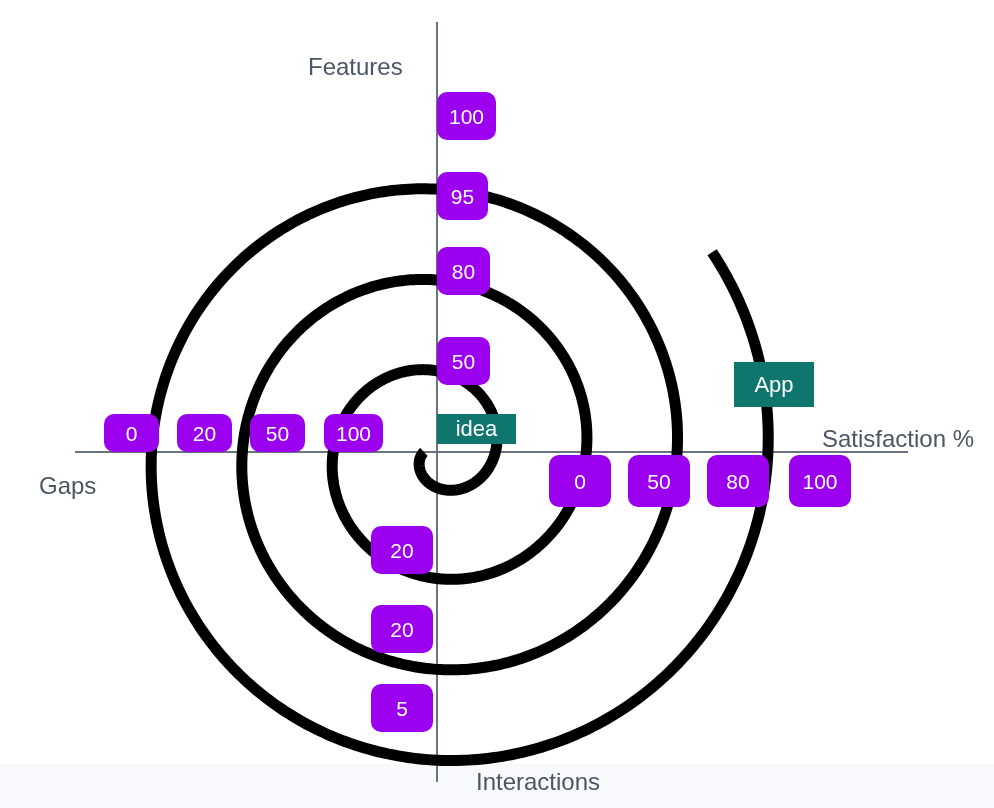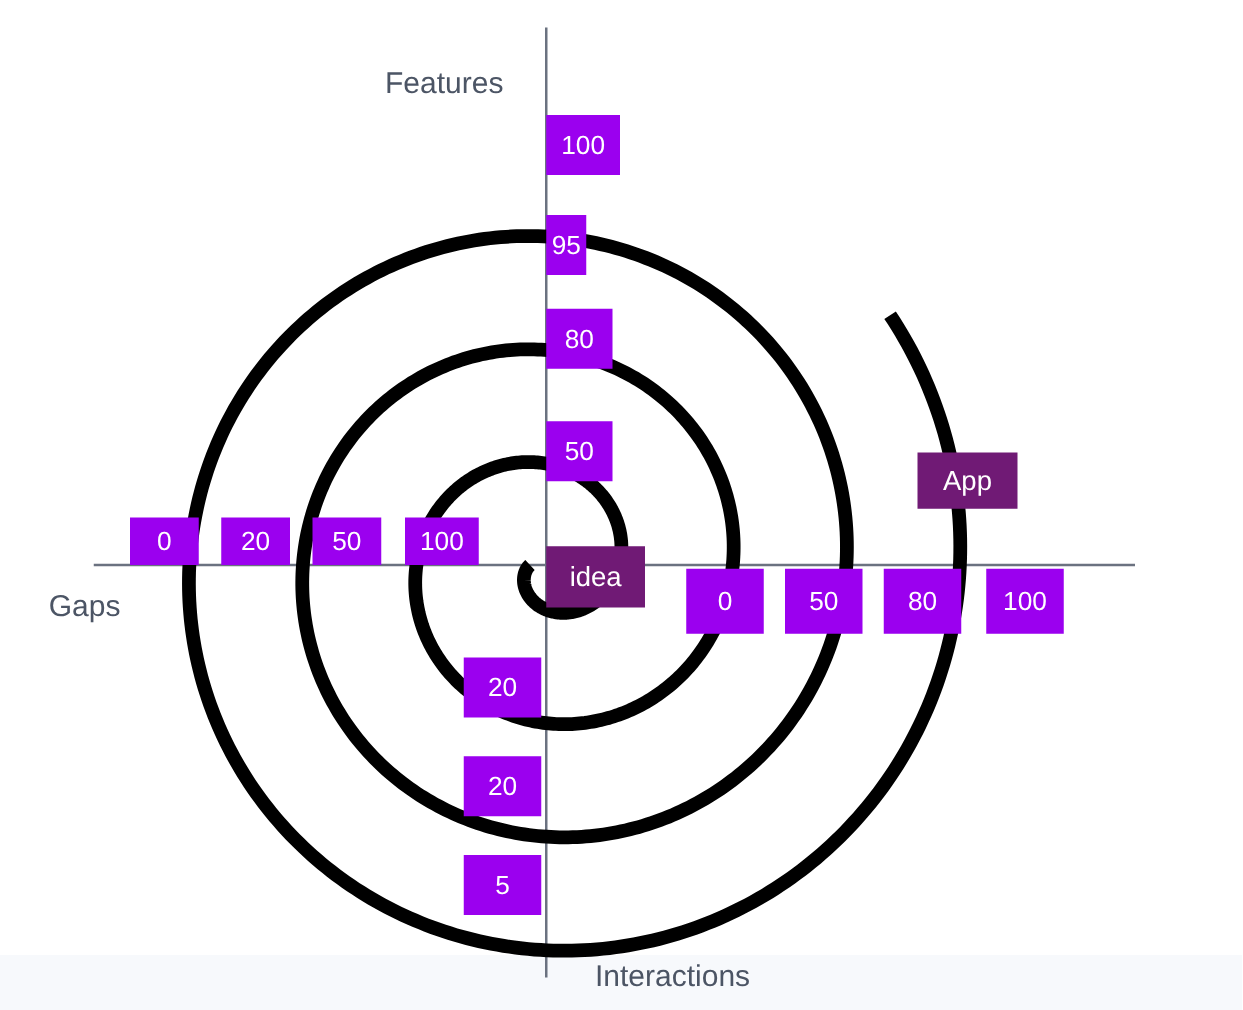--- a/index.html
+++ b/index.html
@@ -40,24 +40,25 @@
     position: absolute;
     background: #9b00ef;
     color: #ffffff;
     font-size: 21px;
     font-family: "Liberation Sans", sans-serif;
     display: flex;
     align-items: center;
     justify-content: center;
     box-sizing: border-box;
     line-height: 1;
+    border-radius: 10px;
   }
   .node-box {
     position: absolute;
-    background: #701a75;
+    background: #0f766e;
     color: #ffffff;
     font-size: 22px;
     font-family: "Liberation Sans", sans-serif;
     display: flex;
     align-items: center;
     justify-content: center;
     box-sizing: border-box;
     line-height: 1;
   }
 </style>
@@ -68,38 +69,39 @@
 
   <div id="bottom-band"></div>
 
   <svg id="diagram" width="994" height="808" viewBox="0 0 994 808">
     <line id="axis-h" x1="75" y1="452" x2="908" y2="452" stroke="#6b7280" stroke-width="2"></line>
     <line id="axis-v" x1="437" y1="22" x2="437" y2="782" stroke="#6b7280" stroke-width="2"></line>
     <path id="spiral-path" fill="none" stroke="#000000" stroke-width="11" stroke-linecap="butt" d="M424.00 452.00L423.77 452.21L423.54 452.44L423.32 452.66L423.09 452.90L422.88 453.14L422.67 453.39L422.46 453.65L422.26 453.92L422.06 454.19L421.86 454.47L421.68 454.75L421.49 455.04L421.32 455.34L421.14 455.65L420.98 455.96L420.82 456.28L420.67 456.60L420.52 456.93L420.38 457.27L420.24 457.61L420.12 457.96L420.00 458.31L419.88 458.67L419.78 459.04L419.68 459.40L419.59 459.78L419.50 460.16L419.43 460.54L419.36 460.93L419.30 461.32L419.25 461.72L419.20 462.12L419.17 462.53L419.14 462.93L419.12 463.35L419.11 463.76L419.11 464.18L419.12 464.60L419.14 465.03L419.16 465.46L419.20 465.89L419.24 466.32L419.30 466.75L419.36 467.19L419.43 467.63L419.52 468.07L419.61 468.51L419.71 468.95L419.82 469.39L419.95 469.84L420.08 470.28L420.22 470.73L420.37 471.17L420.53 471.62L420.70 472.06L420.89 472.51L421.08 472.95L421.28 473.39L421.49 473.83L421.72 474.27L421.95 474.71L422.19 475.15L422.44 475.59L422.71 476.02L422.98 476.45L423.27 476.88L423.56 477.30L423.86 477.72L424.18 478.14L424.50 478.56L424.84 478.97L425.18 479.38L425.54 479.78L425.90 480.18L426.28 480.57L426.66 480.96L427.06 481.35L427.46 481.73L427.87 482.10L428.30 482.47L428.73 482.83L429.17 483.19L429.62 483.54L430.08 483.88L430.55 484.22L431.03 484.54L431.52 484.87L432.02 485.18L432.52 485.49L433.04 485.79L433.56 486.08L434.09 486.37L434.63 486.64L435.18 486.91L435.74 487.17L436.30 487.42L436.87 487.66L437.45 487.89L438.04 488.11L438.63 488.32L439.23 488.52L439.84 488.71L440.45 488.90L441.08 489.07L441.70 489.23L442.34 489.38L442.98 489.52L443.62 489.65L444.27 489.77L444.93 489.87L445.59 489.97L446.26 490.05L446.93 490.12L447.61 490.18L448.29 490.23L448.98 490.26L449.67 490.29L450.36 490.30L451.06 490.30L451.76 490.28L452.46 490.25L453.17 490.21L453.88 490.16L454.59 490.10L455.31 490.02L456.02 489.93L456.74 489.82L457.46 489.70L458.18 489.57L458.91 489.42L459.63 489.26L460.35 489.09L461.08 488.91L461.80 488.71L462.52 488.49L463.25 488.26L463.97 488.02L464.69 487.77L465.41 487.50L466.13 487.21L466.85 486.91L467.56 486.60L468.27 486.28L468.98 485.94L469.69 485.58L470.40 485.22L471.10 484.83L471.79 484.44L472.49 484.03L473.17 483.60L473.86 483.17L474.54 482.72L475.21 482.25L475.88 481.77L476.55 481.28L477.20 480.77L477.85 480.25L478.50 479.72L479.14 479.17L479.77 478.61L480.40 478.03L481.01 477.45L481.62 476.84L482.22 476.23L482.82 475.60L483.40 474.96L483.98 474.31L484.54 473.65L485.10 472.97L485.65 472.28L486.19 471.58L486.72 470.86L487.23 470.14L487.74 469.40L488.24 468.65L488.72 467.89L489.20 467.11L489.66 466.33L490.11 465.54L490.55 464.73L490.98 463.91L491.39 463.09L491.79 462.25L492.18 461.40L492.56 460.54L492.92 459.68L493.27 458.80L493.60 457.91L493.92 457.02L494.23 456.12L494.52 455.20L494.80 454.28L495.06 453.36L495.31 452.42L495.54 451.47L495.76 450.52L495.96 449.56L496.15 448.60L496.32 447.63L496.47 446.65L496.61 445.66L496.73 444.67L496.84 443.68L496.93 442.67L497.00 441.67L497.05 440.66L497.09 439.64L497.11 438.62L497.11 437.60L497.10 436.57L497.07 435.54L497.02 434.50L496.95 433.47L496.87 432.43L496.76 431.39L496.64 430.35L496.50 429.30L496.35 428.26L496.17 427.21L495.97 426.16L495.76 425.12L495.53 424.07L495.28 423.03L495.01 421.98L494.73 420.94L494.42 419.89L494.10 418.85L493.75 417.81L493.39 416.78L493.01 415.74L492.61 414.71L492.19 413.69L491.76 412.66L491.30 411.65L490.83 410.63L490.34 409.62L489.83 408.62L489.30 407.62L488.75 406.63L488.18 405.64L487.60 404.66L486.99 403.68L486.37 402.72L485.73 401.76L485.07 400.81L484.40 399.87L483.70 398.93L482.99 398.01L482.26 397.09L481.51 396.18L480.75 395.29L479.97 394.40L479.17 393.52L478.35 392.66L477.52 391.80L476.66 390.96L475.80 390.13L474.91 389.31L474.01 388.51L473.10 387.71L472.17 386.93L471.22 386.17L470.25 385.41L469.27 384.67L468.28 383.95L467.27 383.24L466.25 382.54L465.21 381.86L464.15 381.20L463.09 380.55L462.01 379.92L460.91 379.30L459.80 378.70L458.68 378.12L457.55 377.55L456.40 377.00L455.24 376.47L454.07 375.96L452.89 375.46L451.69 374.99L450.48 374.53L449.27 374.09L448.04 373.67L446.80 373.27L445.55 372.89L444.30 372.53L443.03 372.19L441.75 371.87L440.47 371.57L439.17 371.29L437.87 371.04L436.56 370.80L435.25 370.58L433.92 370.39L432.59 370.22L431.25 370.06L429.91 369.93L428.56 369.83L427.21 369.74L425.85 369.68L424.49 369.64L423.12 369.62L421.75 369.63L420.37 369.66L418.99 369.71L417.61 369.78L416.23 369.88L414.84 370.00L413.46 370.14L412.07 370.31L410.68 370.50L409.29 370.72L407.90 370.96L406.52 371.22L405.13 371.50L403.74 371.81L402.36 372.15L400.98 372.51L399.60 372.89L398.22 373.29L396.85 373.72L395.48 374.17L394.11 374.65L392.75 375.15L391.40 375.67L390.05 376.22L388.70 376.79L387.37 377.39L386.03 378.01L384.71 378.65L383.39 379.32L382.08 380.01L380.78 380.72L379.49 381.46L378.21 382.22L376.94 383.00L375.67 383.81L374.42 384.64L373.18 385.49L371.95 386.36L370.73 387.26L369.52 388.18L368.33 389.12L367.14 390.08L365.98 391.06L364.82 392.07L363.68 393.10L362.55 394.15L361.44 395.22L360.35 396.31L359.26 397.42L358.20 398.55L357.15 399.70L356.12 400.87L355.10 402.07L354.11 403.28L353.13 404.51L352.17 405.76L351.22 407.03L350.30 408.31L349.39 409.62L348.51 410.94L347.64 412.28L346.80 413.64L345.97 415.01L345.17 416.40L344.39 417.81L343.63 419.23L342.89 420.67L342.17 422.13L341.48 423.60L340.81 425.08L340.16 426.58L339.53 428.09L338.93 429.62L338.36 431.16L337.80 432.71L337.27 434.27L336.77 435.85L336.29 437.44L335.84 439.04L335.41 440.65L335.01 442.27L334.63 443.90L334.28 445.54L333.95 447.19L333.66 448.85L333.38 450.51L333.14 452.19L332.92 453.87L332.73 455.56L332.57 457.25L332.44 458.96L332.33 460.66L332.25 462.38L332.20 464.09L332.18 465.82L332.18 467.54L332.22 469.27L332.28 471.00L332.37 472.74L332.49 474.48L332.64 476.21L332.82 477.95L333.03 479.69L333.26 481.43L333.53 483.17L333.82 484.91L334.15 486.65L334.50 488.38L334.88 490.12L335.30 491.85L335.74 493.57L336.21 495.30L336.71 497.01L337.24 498.73L337.79 500.44L338.38 502.14L339.00 503.83L339.64 505.52L340.32 507.20L341.02 508.88L341.75 510.54L342.51 512.20L343.30 513.85L344.12 515.49L344.97 517.11L345.85 518.73L346.75 520.33L347.68 521.93L348.64 523.51L349.63 525.08L350.64 526.63L351.69 528.17L352.76 529.70L353.85 531.21L354.98 532.71L356.13 534.19L357.31 535.65L358.51 537.10L359.74 538.53L360.99 539.95L362.28 541.34L363.58 542.72L364.91 544.08L366.27 545.42L367.65 546.74L369.05 548.03L370.48 549.31L371.94 550.57L373.41 551.80L374.91 553.02L376.43 554.21L377.97 555.38L379.54 556.52L381.13 557.64L382.73 558.74L384.36 559.81L386.01 560.86L387.68 561.88L389.37 562.88L391.08 563.85L392.81 564.80L394.56 565.71L396.32 566.60L398.10 567.47L399.90 568.30L401.72 569.11L403.55 569.89L405.40 570.64L407.26 571.36L409.14 572.06L411.04 572.72L412.95 573.35L414.87 573.95L416.80 574.53L418.75 575.07L420.71 575.58L422.68 576.06L424.67 576.50L426.66 576.92L428.66 577.30L430.68 577.66L432.70 577.98L434.73 578.26L436.77 578.52L438.82 578.74L440.87 578.92L442.94 579.08L445.00 579.20L447.08 579.29L449.15 579.34L451.23 579.36L453.32 579.34L455.41 579.29L457.50 579.21L459.59 579.09L461.69 578.94L463.78 578.75L465.88 578.53L467.98 578.28L470.07 577.98L472.17 577.66L474.26 577.30L476.35 576.90L478.43 576.47L480.52 576.01L482.60 575.51L484.67 574.97L486.74 574.40L488.80 573.80L490.86 573.16L492.90 572.48L494.95 571.78L496.98 571.03L499.00 570.25L501.02 569.44L503.02 568.60L505.01 567.72L507.00 566.80L508.97 565.85L510.92 564.87L512.87 563.85L514.80 562.81L516.72 561.72L518.62 560.61L520.51 559.46L522.38 558.28L524.23 557.06L526.07 555.82L527.89 554.54L529.70 553.23L531.48 551.89L533.24 550.52L534.99 549.11L536.71 547.68L538.42 546.22L540.10 544.72L541.76 543.20L543.40 541.64L545.02 540.06L546.61 538.45L548.18 536.81L549.72 535.14L551.24 533.44L552.73 531.72L554.20 529.97L555.64 528.19L557.05 526.39L558.44 524.56L559.80 522.70L561.13 520.82L562.43 518.92L563.70 516.99L564.95 515.04L566.16 513.06L567.34 511.06L568.49 509.04L569.61 507.00L570.70 504.94L571.76 502.85L572.78 500.75L573.77 498.62L574.73 496.48L575.65 494.32L576.54 492.13L577.40 489.94L578.22 487.72L579.01 485.49L579.76 483.24L580.47 480.97L581.15 478.69L581.79 476.40L582.40 474.09L582.97 471.77L583.50 469.44L584.00 467.09L584.46 464.74L584.87 462.37L585.26 459.99L585.60 457.60L585.90 455.21L586.17 452.80L586.40 450.39L586.59 447.97L586.73 445.54L586.84 443.11L586.91 440.68L586.94 438.23L586.93 435.79L586.88 433.34L586.79 430.89L586.66 428.43L586.49 425.98L586.28 423.52L586.03 421.07L585.74 418.61L585.41 416.16L585.04 413.71L584.62 411.26L584.17 408.81L583.68 406.37L583.14 403.93L582.57 401.50L581.95 399.08L581.30 396.66L580.60 394.25L579.86 391.85L579.09 389.45L578.27 387.07L577.41 384.69L576.52 382.33L575.58 379.97L574.60 377.63L573.59 375.31L572.53 372.99L571.44 370.69L570.30 368.41L569.13 366.14L567.92 363.88L566.67 361.64L565.39 359.42L564.06 357.22L562.70 355.04L561.30 352.88L559.86 350.73L558.39 348.61L556.87 346.51L555.33 344.43L553.74 342.37L552.13 340.34L550.47 338.32L548.78 336.34L547.06 334.38L545.30 332.44L543.51 330.53L541.68 328.65L539.83 326.79L537.93 324.96L536.01 323.17L534.06 321.40L532.07 319.65L530.05 317.94L528.00 316.26L525.93 314.62L523.82 313.00L521.68 311.41L519.52 309.86L517.32 308.34L515.10 306.86L512.86 305.41L510.58 303.99L508.28 302.61L505.96 301.27L503.61 299.96L501.23 298.69L498.83 297.45L496.41 296.26L493.97 295.10L491.50 293.98L489.01 292.90L486.50 291.85L483.98 290.85L481.43 289.89L478.86 288.96L476.28 288.08L473.67 287.24L471.05 286.44L468.42 285.68L465.77 284.97L463.10 284.29L460.42 283.66L457.72 283.07L455.02 282.53L452.30 282.03L449.57 281.57L446.83 281.15L444.07 280.78L441.31 280.46L438.54 280.18L435.76 279.94L432.98 279.75L430.19 279.61L427.39 279.50L424.59 279.45L421.78 279.44L418.97 279.48L416.16 279.56L413.34 279.69L410.53 279.86L407.71 280.08L404.89 280.35L402.08 280.66L399.26 281.02L396.45 281.42L393.64 281.87L390.84 282.37L388.04 282.91L385.25 283.50L382.46 284.14L379.68 284.82L376.91 285.55L374.14 286.32L371.39 287.14L368.64 288.01L365.91 288.92L363.19 289.88L360.48 290.88L357.78 291.93L355.10 293.02L352.43 294.16L349.78 295.34L347.14 296.57L344.52 297.84L341.92 299.16L339.33 300.52L336.77 301.92L334.23 303.37L331.70 304.86L329.20 306.39L326.72 307.97L324.26 309.58L321.83 311.24L319.42 312.94L317.03 314.69L314.67 316.47L312.34 318.29L310.03 320.15L307.76 322.06L305.51 324.00L303.28 325.98L301.09 328.00L298.93 330.06L296.80 332.15L294.71 334.28L292.64 336.45L290.61 338.66L288.61 340.90L286.64 343.17L284.71 345.48L282.82 347.82L280.96 350.20L279.14 352.61L277.35 355.05L275.61 357.53L273.90 360.03L272.23 362.57L270.60 365.13L269.01 367.73L267.46 370.35L265.95 373.00L264.48 375.68L263.05 378.39L261.67 381.12L260.33 383.88L259.03 386.66L257.78 389.47L256.57 392.30L255.41 395.15L254.29 398.03L253.22 400.92L252.19 403.84L251.21 406.78L250.28 409.73L249.39 412.71L248.55 415.70L247.76 418.71L247.01 421.73L246.32 424.77L245.67 427.83L245.07 430.90L244.52 433.98L244.03 437.07L243.58 440.18L243.18 443.30L242.83 446.42L242.53 449.56L242.28 452.70L242.09 455.85L241.94 459.01L241.85 462.17L241.80 465.34L241.81 468.51L241.87 471.68L241.98 474.86L242.14 478.04L242.36 481.22L242.63 484.40L242.95 487.58L243.32 490.75L243.74 493.93L244.22 497.10L244.74 500.26L245.32 503.42L245.95 506.58L246.64 509.72L247.37 512.86L248.16 515.99L249.00 519.11L249.89 522.22L250.83 525.32L251.82 528.41L252.87 531.49L253.96 534.55L255.11 537.59L256.30 540.62L257.55 543.64L258.85 546.63L260.20 549.61L261.59 552.57L263.04 555.51L264.54 558.43L266.08 561.33L267.68 564.21L269.32 567.06L271.01 569.89L272.75 572.69L274.53 575.47L276.37 578.23L278.24 580.95L280.17 583.65L282.14 586.32L284.16 588.96L286.22 591.57L288.32 594.15L290.47 596.70L292.67 599.21L294.90 601.69L297.18 604.14L299.50 606.56L301.87 608.93L304.27 611.28L306.71 613.58L309.20 615.85L311.72 618.08L314.28 620.27L316.88 622.42L319.52 624.53L322.19 626.60L324.91 628.63L327.65 630.62L330.43 632.57L333.25 634.47L336.10 636.32L338.98 638.14L341.89 639.90L344.84 641.63L347.82 643.30L350.82 644.93L353.86 646.51L356.93 648.05L360.02 649.53L363.14 650.97L366.29 652.36L369.46 653.69L372.65 654.98L375.88 656.22L379.12 657.41L382.39 658.54L385.67 659.62L388.98 660.65L392.31 661.63L395.66 662.55L399.02 663.42L402.41 664.24L405.81 665.00L409.22 665.71L412.65 666.36L416.10 666.96L419.55 667.50L423.02 667.99L426.50 668.42L429.99 668.79L433.49 669.11L437.00 669.38L440.52 669.58L444.04 669.73L447.57 669.82L451.10 669.85L454.64 669.83L458.18 669.75L461.72 669.61L465.26 669.41L468.80 669.16L472.34 668.85L475.88 668.48L479.42 668.05L482.96 667.57L486.48 667.02L490.01 666.42L493.52 665.77L497.03 665.05L500.54 664.27L504.03 663.44L507.51 662.55L510.98 661.61L514.44 660.60L517.88 659.54L521.31 658.43L524.73 657.25L528.13 656.02L531.51 654.73L534.88 653.39L538.22 651.99L541.55 650.54L544.86 649.03L548.14 647.46L551.40 645.84L554.64 644.17L557.86 642.44L561.05 640.66L564.21 638.82L567.34 636.93L570.45 634.99L573.53 633.00L576.58 630.95L579.60 628.85L582.59 626.71L585.55 624.51L588.47 622.26L591.36 619.96L594.21 617.62L597.03 615.22L599.81 612.78L602.56 610.29L605.27 607.75L607.93 605.17L610.56 602.54L613.15 599.87L615.70 597.15L618.20 594.39L620.67 591.58L623.09 588.74L625.46 585.85L627.79 582.92L630.08 579.95L632.32 576.94L634.51 573.89L636.65 570.80L638.75 567.68L640.79 564.51L642.79 561.32L644.74 558.08L646.64 554.82L648.48 551.52L650.27 548.18L652.01 544.82L653.70 541.42L655.34 537.99L656.91 534.54L658.44 531.05L659.91 527.54L661.32 524.00L662.68 520.43L663.98 516.84L665.22 513.23L666.41 509.59L667.54 505.93L668.61 502.24L669.62 498.54L670.57 494.82L671.46 491.08L672.29 487.32L673.06 483.55L673.78 479.75L674.43 475.95L675.01 472.13L675.54 468.30L676.01 464.45L676.41 460.60L676.75 456.74L677.03 452.86L677.25 448.98L677.40 445.09L677.49 441.20L677.52 437.30L677.48 433.40L677.38 429.49L677.22 425.59L676.99 421.68L676.70 417.78L676.35 413.87L675.93 409.97L675.45 406.07L674.91 402.17L674.30 398.29L673.63 394.40L672.89 390.53L672.09 386.66L671.23 382.81L670.30 378.96L669.32 375.13L668.26 371.31L667.15 367.50L665.97 363.71L664.73 359.94L663.43 356.18L662.07 352.44L660.64 348.72L659.15 345.02L657.60 341.34L655.99 337.68L654.32 334.04L652.59 330.43L650.80 326.85L648.95 323.29L647.04 319.76L645.08 316.25L643.05 312.78L640.96 309.33L638.82 305.92L636.62 302.54L634.37 299.19L632.05 295.88L629.69 292.60L627.26 289.35L624.79 286.14L622.25 282.98L619.67 279.84L617.03 276.75L614.34 273.70L611.60 270.69L608.81 267.72L605.96 264.80L603.07 261.92L600.13 259.08L597.14 256.29L594.10 253.54L591.02 250.85L587.89 248.20L584.71 245.60L581.49 243.04L578.22 240.54L574.91 238.09L571.56 235.69L568.17 233.35L564.74 231.05L561.27 228.82L557.75 226.63L554.20 224.50L550.62 222.43L546.99 220.41L543.33 218.45L539.64 216.55L535.91 214.71L532.15 212.92L528.36 211.20L524.54 209.54L520.69 207.93L516.80 206.39L512.89 204.91L508.96 203.49L504.99 202.14L501.01 200.84L496.99 199.61L492.96 198.45L488.90 197.35L484.82 196.32L480.73 195.35L476.61 194.44L472.47 193.60L468.32 192.83L464.16 192.13L459.97 191.49L455.78 190.92L451.57 190.42L447.35 189.98L443.12 189.62L438.89 189.32L434.64 189.09L430.39 188.93L426.13 188.84L421.86 188.81L417.60 188.86L413.33 188.97L409.06 189.16L404.78 189.41L400.51 189.74L396.25 190.13L391.98 190.59L387.72 191.12L383.46 191.72L379.22 192.40L374.98 193.14L370.74 193.95L366.52 194.82L362.31 195.77L358.11 196.79L353.93 197.87L349.75 199.03L345.60 200.25L341.46 201.54L337.34 202.90L333.24 204.33L329.16 205.83L325.10 207.39L321.06 209.02L317.04 210.71L313.05 212.47L309.09 214.30L305.15 216.20L301.24 218.15L297.36 220.18L293.51 222.27L289.69 224.42L285.90 226.63L282.15 228.91L278.43 231.25L274.74 233.66L271.09 236.12L267.48 238.65L263.91 241.23L260.38 243.88L256.88 246.58L253.43 249.35L250.02 252.17L246.65 255.05L243.33 257.98L240.06 260.98L236.83 264.02L233.64 267.12L230.51 270.28L227.42 273.49L224.38 276.75L221.40 280.06L218.46 283.42L215.58 286.84L212.75 290.30L209.98 293.81L207.26 297.37L204.59 300.97L201.98 304.62L199.43 308.32L196.94 312.06L194.51 315.84L192.13 319.66L189.82 323.53L187.57 327.44L185.38 331.38L183.25 335.36L181.19 339.39L179.18 343.44L177.25 347.53L175.38 351.66L173.57 355.82L171.83 360.01L170.16 364.24L168.55 368.49L167.01 372.77L165.54 377.08L164.14 381.42L162.81 385.78L161.55 390.17L160.35 394.58L159.23 399.01L158.18 403.47L157.21 407.94L156.30 412.44L155.46 416.95L154.70 421.48L154.01 426.02L153.40 430.58L152.86 435.15L152.39 439.73L151.99 444.32L151.67 448.93L151.43 453.54L151.25 458.16L151.16 462.78L151.14 467.41L151.19 472.04L151.32 476.68L151.52 481.31L151.80 485.95L152.16 490.58L152.58 495.22L153.09 499.85L153.67 504.47L154.33 509.09L155.06 513.69L155.86 518.30L156.74 522.89L157.70 527.47L158.73 532.03L159.84 536.59L161.02 541.12L162.27 545.65L163.60 550.15L165.00 554.64L166.48 559.11L168.03 563.55L169.65 567.98L171.35 572.38L173.12 576.75L174.96 581.10L176.87 585.43L178.85 589.72L180.91 593.99L183.03 598.22L185.23 602.43L187.49 606.60L189.83 610.73L192.23 614.84L194.70 618.90L197.24 622.93L199.84 626.92L202.51 630.87L205.25 634.78L208.05 638.65L210.92 642.47L213.85 646.25L216.84 649.99L219.90 653.68L223.02 657.32L226.20 660.92L229.44 664.46L232.74 667.96L236.10 671.40L239.51 674.79L242.98 678.13L246.51 681.42L250.10 684.65L253.74 687.82L257.43 690.94L261.18 694.00L264.98 697.00L268.83 699.94L272.73 702.82L276.68 705.64L280.67 708.39L284.72 711.09L288.81 713.72L292.94 716.28L297.12 718.78L301.35 721.21L305.61 723.58L309.92 725.88L314.27 728.11L318.65 730.27L323.07 732.37L327.53 734.39L332.03 736.34L336.56 738.22L341.12 740.02L345.72 741.76L350.35 743.42L355.00 745.01L359.69 746.52L364.40 747.96L369.14 749.32L373.90 750.60L378.69 751.81L383.50 752.95L388.33 754.00L393.19 754.98L398.06 755.88L402.95 756.70L407.85 757.45L412.77 758.11L417.70 758.69L422.65 759.20L427.61 759.62L432.58 759.97L437.55 760.23L442.54 760.42L447.53 760.52L452.52 760.54L457.52 760.49L462.52 760.35L467.52 760.13L472.52 759.83L477.52 759.44L482.52 758.98L487.51 758.44L492.50 757.81L497.47 757.10L502.45 756.31L507.41 755.44L512.36 754.49L517.29 753.46L522.22 752.35L527.13 751.16L532.02 749.88L536.89 748.53L541.75 747.10L546.58 745.59L551.40 744.00L556.19 742.33L560.96 740.58L565.70 738.75L570.41 736.84L575.10 734.86L579.76 732.80L584.39 730.67L588.98 728.45L593.54 726.16L598.07 723.80L602.56 721.36L607.02 718.85L611.44 716.26L615.82 713.60L620.15 710.87L624.45 708.06L628.70 705.19L632.91 702.24L637.08 699.23L641.20 696.14L645.27 692.99L649.29 689.77L653.26 686.48L657.18 683.12L661.05 679.70L664.87 676.21L668.63 672.66L672.33 669.05L675.98 665.38L679.58 661.64L683.11 657.84L686.59 653.99L690.00 650.07L693.35 646.10L696.65 642.07L699.87 637.99L703.04 633.85L706.13 629.65L709.17 625.41L712.13 621.11L715.03 616.76L717.86 612.37L720.62 607.92L723.31 603.43L725.92 598.89L728.47 594.30L730.94 589.67L733.34 585.00L735.66 580.29L737.91 575.54L740.09 570.74L742.19 565.91L744.21 561.05L746.15 556.14L748.01 551.21L749.80 546.24L751.51 541.23L753.13 536.20L754.68 531.14L756.14 526.05L757.53 520.93L758.83 515.79L760.05 510.62L761.18 505.44L762.23 500.23L763.20 494.99L764.08 489.75L764.88 484.48L765.60 479.20L766.23 473.90L766.77 468.59L767.23 463.27L767.60 457.94L767.89 452.59L768.09 447.24L768.20 441.89L768.23 436.53L768.17 431.16L768.02 425.80L767.79 420.43L767.47 415.07L767.06 409.70L766.56 404.34L765.98 398.99L765.31 393.64L764.56 388.30L763.71 382.96L762.78 377.64L761.77 372.33L760.66 367.04L759.47 361.76L758.20 356.49L756.83 351.24L755.39 346.02L753.85 340.81L752.23 335.62L750.53 330.46L748.74 325.32L746.87 320.21L744.91 315.13L742.87 310.07L740.75 305.05L738.55 300.06L736.26 295.09L733.89 290.17L731.44 285.28L728.91 280.42L726.30 275.61L723.61 270.83L720.84 266.10L717.99 261.41L715.07 256.76L712.07 252.15"></path>
   </svg>
 
   <div class="axis-title" style="left:308px; top:18px;margin-top:37px;">Features</div>
+  <div class="axis-title" style="left:822px; top:427px;">Satisfaction %</div>
   <div class="axis-title" style="left:476px; top:770px;">Interactions</div>
   <div class="axis-title" style="left:39px; top:474px;">Gaps</div>
 
   <div class="tick-box" style="left:437px; top:92px; width:59px; height:48px;">100</div>
-  <div class="tick-box" style="left:437px; top:172px; width:32px; height:48px;">95</div>
+  <div class="tick-box" style="left:437px; top:172px; width:51px; height:48px;">95</div>
   <div class="tick-box" style="left:437px; top:247px; width:53px; height:48px;">80</div>
   <div class="tick-box" style="left:437px; top:337px; width:53px; height:48px;">50</div>
 
   <div class="tick-box" style="left:549px; top:455px; width:62px; height:52px;">0</div>
   <div class="tick-box" style="left:628px; top:455px; width:62px; height:52px;">50</div>
   <div class="tick-box" style="left:707px; top:455px; width:62px; height:52px;">80</div>
   <div class="tick-box" style="left:789px; top:455px; width:62px; height:52px;">100</div>
 
   <div class="tick-box" style="left:371px; top:526px; width:62px; height:48px;">20</div>
   <div class="tick-box" style="left:371px; top:605px; width:62px; height:48px;">20</div>
   <div class="tick-box" style="left:371px; top:684px; width:62px; height:48px;">5</div>
 
   <div class="tick-box" style="left:104px; top:414px; width:55px; height:38px;">0</div>
   <div class="tick-box" style="left:177px; top:414px; width:55px; height:38px;">20</div>
   <div class="tick-box" style="left:250px; top:414px; width:55px; height:38px;">50</div>
   <div class="tick-box" style="left:324px; top:414px; width:59px; height:38px;">100</div>
 
-  <div class="node-box" style="left:437px; top:437px; width:79px; height:49px;">idea</div>
+  <div class="node-box" style="left:437px; top:414px; width:79px; height:30px;">idea</div>
   <div class="node-box" style="left:734px; top:362px; width:80px; height:45px;">App</div>
 
 </div>
 
 </body></html>

